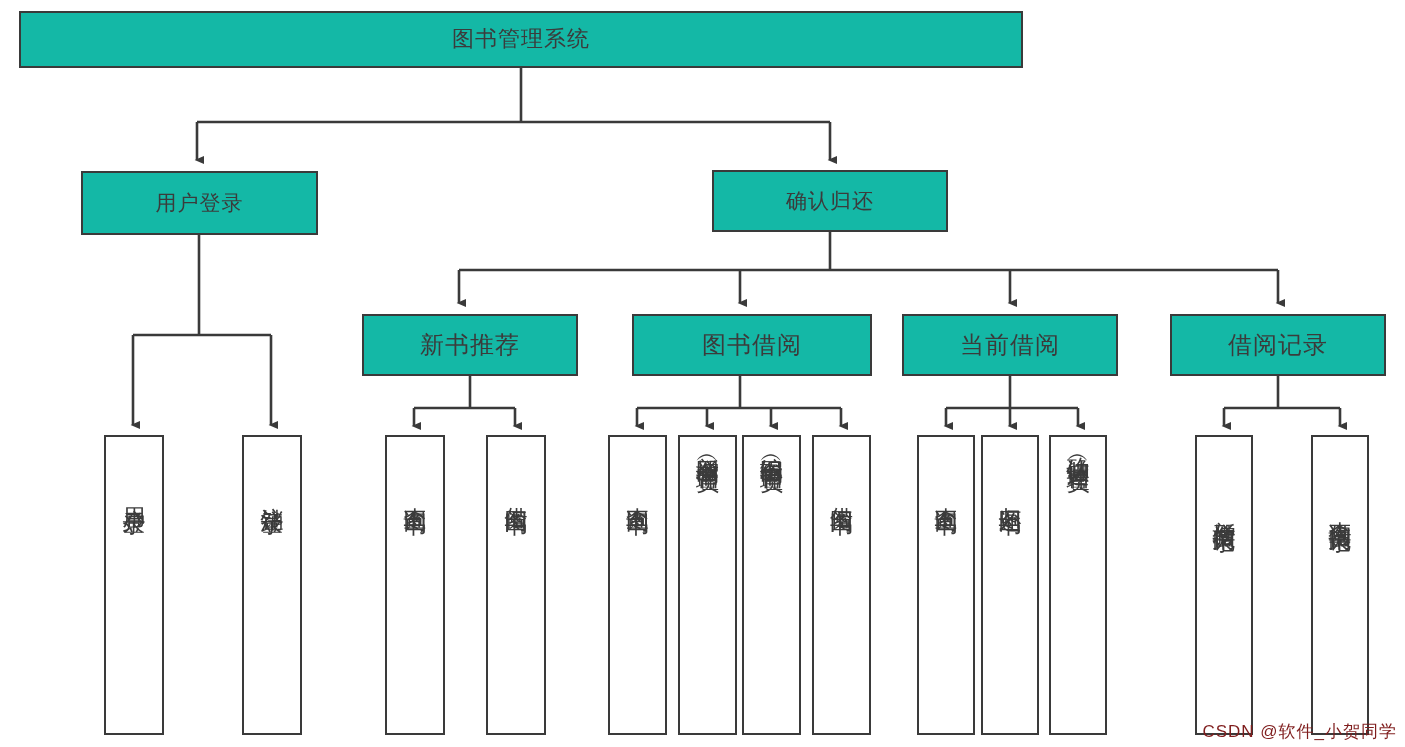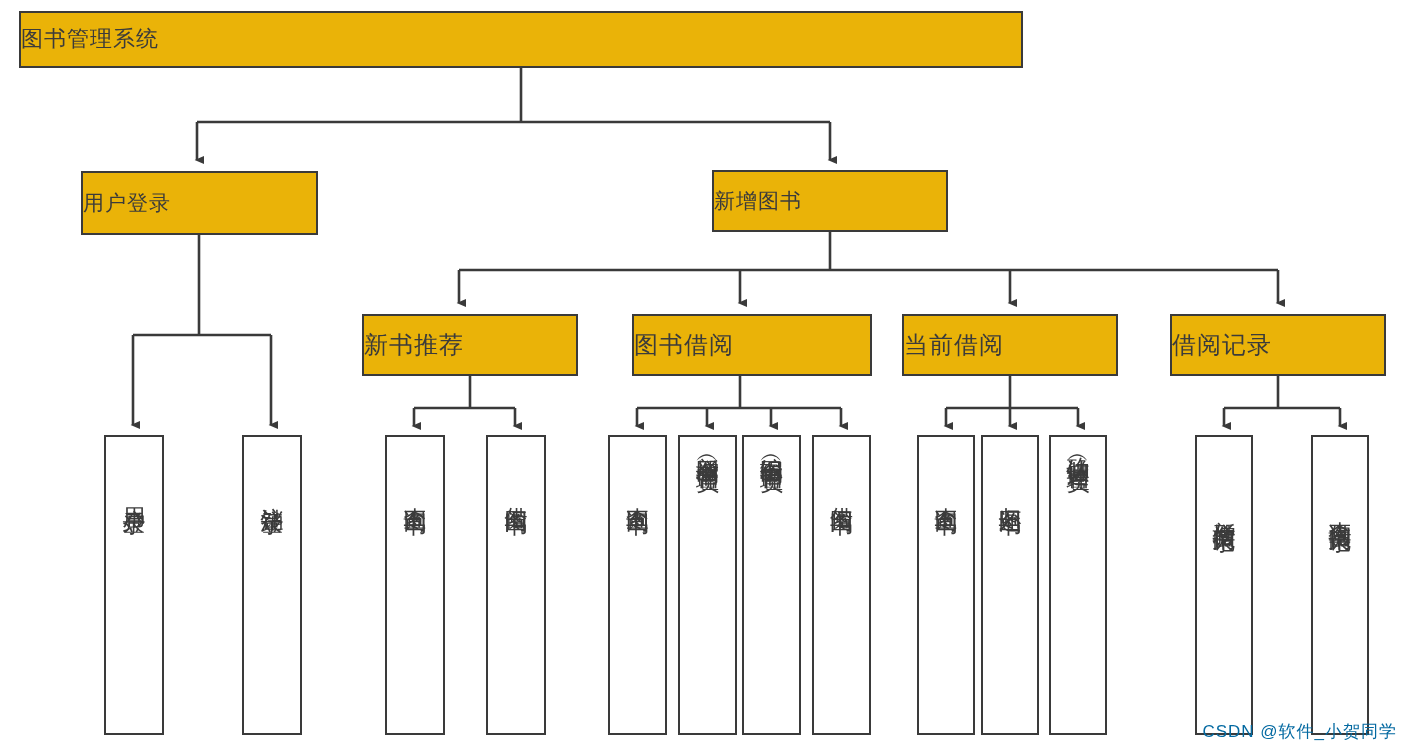--- a/index.html
+++ b/index.html
@@ -7,24 +7,24 @@
     font-family:"Liberation Sans","DejaVu Sans",sans-serif;
     width:1405px;height:747px;
     position:relative;overflow:hidden;
     color:#3b3b3b;
   }
   #canvas{position:absolute;left:0;top:0;width:1405px;height:747px;}
   svg.lines{position:absolute;left:0;top:0;width:1405px;height:747px;pointer-events:none;}
 
   .node{
     position:absolute;
-    background:#eab308;
+    background:#14b8a6;
     border:2.5px solid #3a3a3a;
     box-sizing:border-box;
-    display:flex;align-items:center;
+    display:flex;align-items:center;justify-content:center;
     z-index:2;
   }
   .node .label{
     font-size:21px;
     color:#3b3b3b;
     letter-spacing:1px;
     white-space:nowrap;
     line-height:1.2;
   }
   .node.root .label{font-size:22px;}
@@ -55,21 +55,21 @@
     max-height:292px;
   }
   .leaf.tall .vlabel{padding-top:2px;}
   .leaf.mid .vlabel{padding-top:66px;}
   .leaf.low .vlabel{padding-top:52px;}
 
   .watermark{
     position:absolute;
     right:8px;bottom:4px;
     font-size:17px;
-    color:#0369a1;
+    color:#7f1d1d;
     letter-spacing:1px;
     z-index:5;
     white-space:nowrap;
   }
 </style>
 </head>
 <body>
 
 <div id="canvas">
 
@@ -124,21 +124,21 @@
   </svg>
 
   <div class="node root" style="left:19px;top:11px;width:1004px;height:57px;">
     <span class="label">图书管理系统</span>
   </div>
 
   <div class="node lvl2" style="left:81px;top:171px;width:237px;height:64px;">
     <span class="label">用户登录</span>
   </div>
   <div class="node lvl2" style="left:712px;top:170px;width:236px;height:62px;">
-    <span class="label">新增图书</span>
+    <span class="label">确认归还</span>
   </div>
 
   <div class="node lvl3" style="left:362px;top:314px;width:216px;height:62px;">
     <span class="label">新书推荐</span>
   </div>
   <div class="node lvl3" style="left:632px;top:314px;width:240px;height:62px;">
     <span class="label">图书借阅</span>
   </div>
   <div class="node lvl3" style="left:1170px;top:314px;width:216px;height:62px;">
     <span class="label">借阅记录</span>

